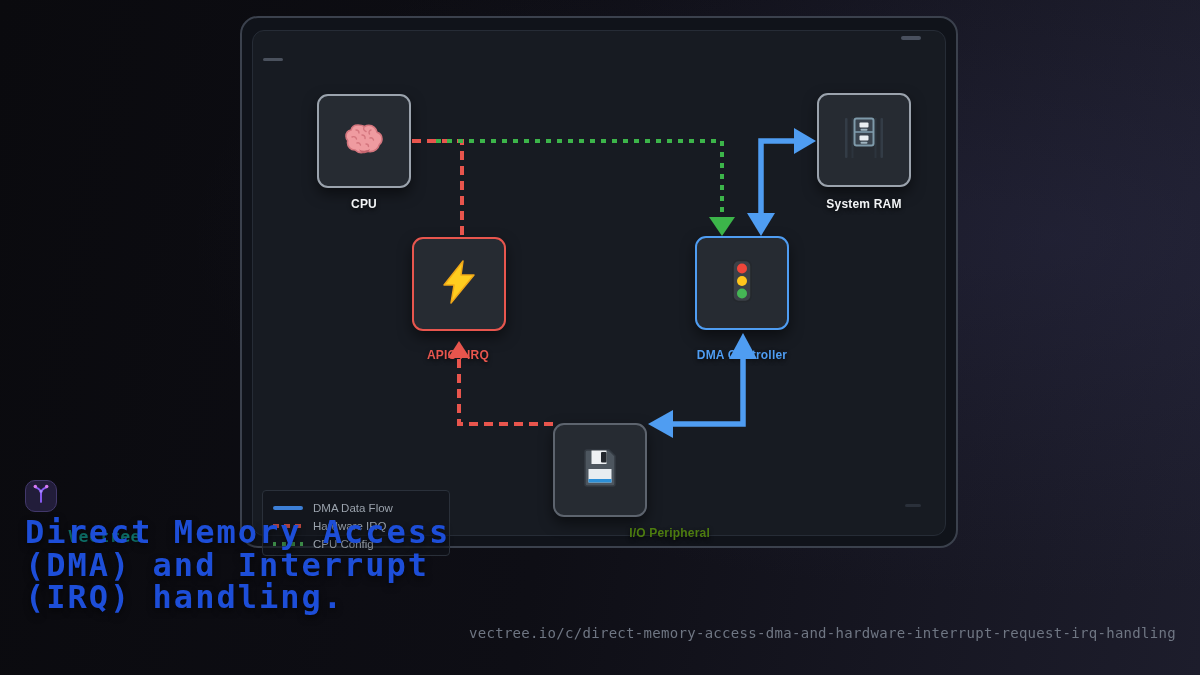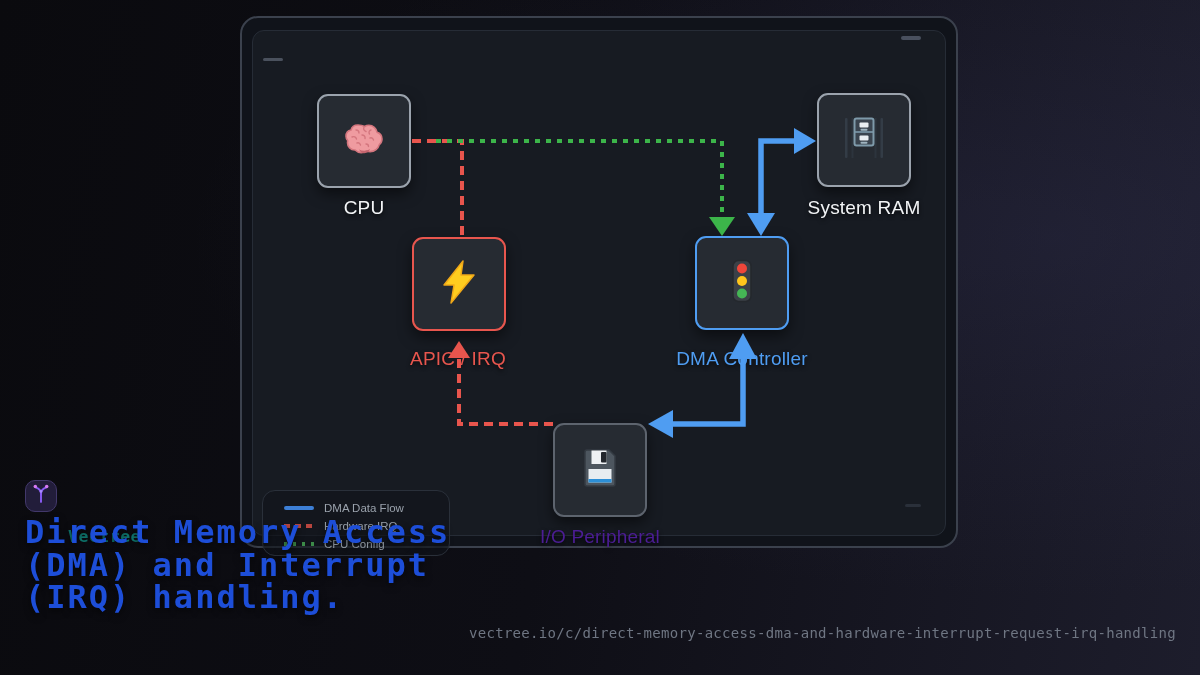--- a/index.html
+++ b/index.html
@@ -43,44 +43,44 @@
     z-index:2;
   }
   .node-cpu  { left:317px; top:94px; }
   .node-ram  { left:817px; top:93px; }
   .node-apic { left:412px; top:237px; border-color:#e8564e; }
   .node-dma  { left:695px; top:236px; border-color:#4f9df2; }
   .node-io   { left:553px; top:423px; border-color:#5d646e; }
 
   .node-label {
     position:absolute; width:220px; text-align:center;
-    font-size:19px; font-weight:normal; letter-spacing:0.2px;
+    font-size:12px; font-weight:bold; letter-spacing:0.2px;
     color:#f2f4f6; text-shadow:0 2px 4px rgba(0,0,0,0.7);
     white-space:nowrap; z-index:2;
   }
   .label-cpu  { left:254px; top:197px; }
   .label-ram  { left:754px; top:197px; }
   .label-apic { left:348px; top:348px; color:#e8564e; }
   .label-dma  { left:632px; top:348px; color:#4f9df2; }
-  .label-io   { left:490px; top:526px; color:#4c1d95; }
+  .label-io   { left:490px; top:526px; color:#4d7c0f;text-align:right; }
 
   
   svg.arrows { position:absolute; left:0; top:0; z-index:5; pointer-events:none; }
   .edge-blue  { stroke:#4f9df2; stroke-width:5.5; fill:none; }
   .edge-red   { stroke:#e8554d; stroke-width:4;   fill:none; stroke-dasharray:9 6; }
   .edge-green { stroke:#3cb54a; stroke-width:4;   fill:none; stroke-dasharray:5 6; }
   .head-blue  { fill:#4f9df2; }
   .head-red   { fill:#e8554d; }
   .head-green { fill:#3cb54a; }
 
   
   .legend {
     position:absolute; left:262px; top:490px; width:188px; height:66px;
-    background:rgba(16,20,27,0.6); border:1.5px solid #2a303a; border-radius:13px;
-    padding:8px 21px; z-index:3;
+    background:rgba(16,20,27,0.6); border:1.5px solid #2a303a; border-radius:4px;
+    padding:8px 10px; z-index:3;
   }
   .legend-row { display:flex; align-items:center; height:18px; }
   .legend-swatch { width:30px; margin-right:10px; flex:0 0 30px; }
   .sw-solid  { height:4px;   border-radius:2px; background:#3d7fd6; }
   .sw-dashed { height:3.5px; background:repeating-linear-gradient(90deg,#b8463f 0 6px,transparent 6px 11px); }
   .sw-dotted { height:3.5px; background:repeating-linear-gradient(90deg,#3c8a48 0 3.5px,transparent 3.5px 9px); }
   .legend-label { font-size:11.5px; color:#9aa2ac; }
 
   
   .logo {

